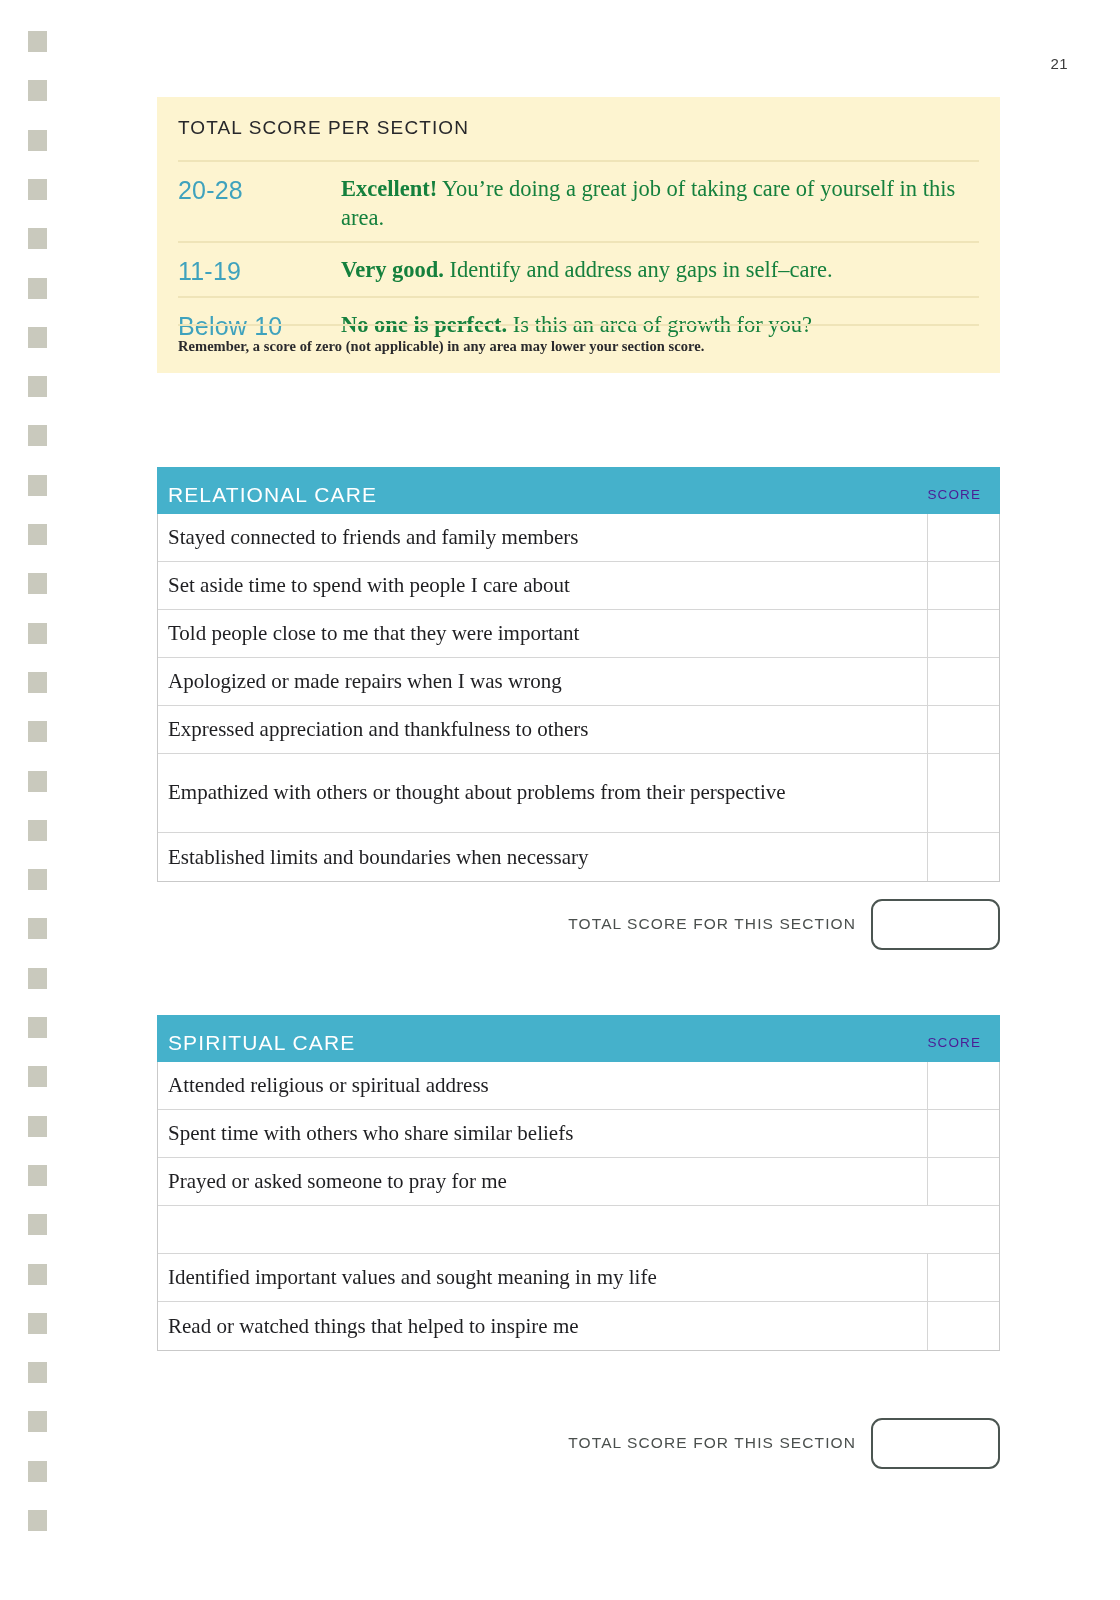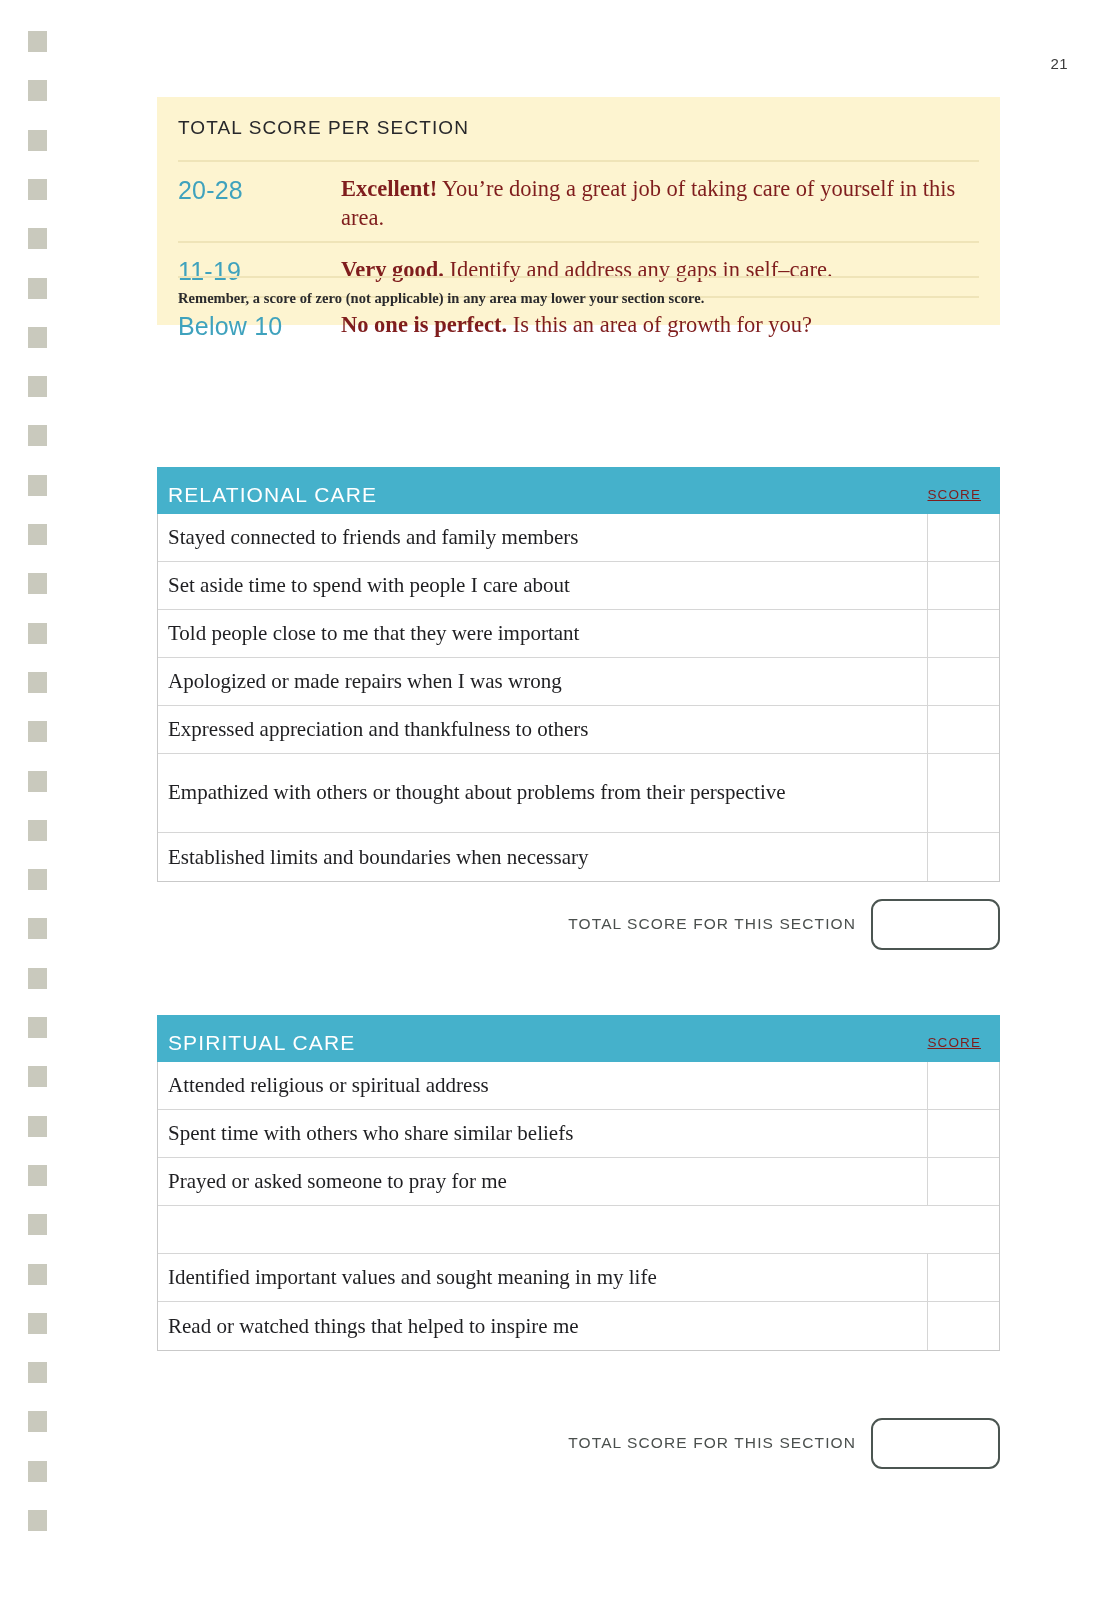--- a/index.html
+++ b/index.html
@@ -42,21 +42,21 @@
     color: #3b3b3b;
     letter-spacing: 0.4px;
   }
 
   
   .legend-box {
     position: absolute;
     left: 157px;
     top: 97px;
     width: 843px;
-    height: 228px;
+    height: 276px;
     background: #fdf4d0;
     box-sizing: border-box;
   }
   .legend-title {
     position: absolute;
     left: 21px;
     top: 20px;
     font-family: "Liberation Sans", sans-serif;
     font-size: 19px;
     letter-spacing: 1.1px;
@@ -80,21 +80,21 @@
     font-family: "Liberation Sans", sans-serif;
     font-size: 25px;
     color: #3fa2bd;
     letter-spacing: 0.2px;
     line-height: 1.22;
   }
   .legend-text {
     flex: 1 1 auto;
     font-family: "Liberation Serif", serif;
     font-size: 22.5px;
-    color: #7f1d1d;
+    color: #15803d;
     line-height: 1.27;
   }
   .legend-text b {
     font-weight: bold;
   }
   .legend-note {
     position: absolute;
     left: 21px;
     right: 21px;
     bottom: 18px;
@@ -124,23 +124,22 @@
   }
   .section-title {
     font-family: "Liberation Sans", sans-serif;
     font-size: 21px;
     color: #ffffff;
     letter-spacing: 1.1px;
   }
   .section-score-label {
     font-family: "Liberation Sans", sans-serif;
     font-size: 13.5px;
-    color: #7f1d1d;
+    color: #4c1d95;
     letter-spacing: 1.1px;
-    text-decoration: underline;
   }
   .section-table {
     border-left: 1px solid #c9c9c9;
     border-right: 1px solid #c9c9c9;
     border-bottom: 1px solid #c9c9c9;
     box-sizing: border-box;
   }
   .row {
     display: flex;
     border-bottom: 1px solid #d6d6d6;

